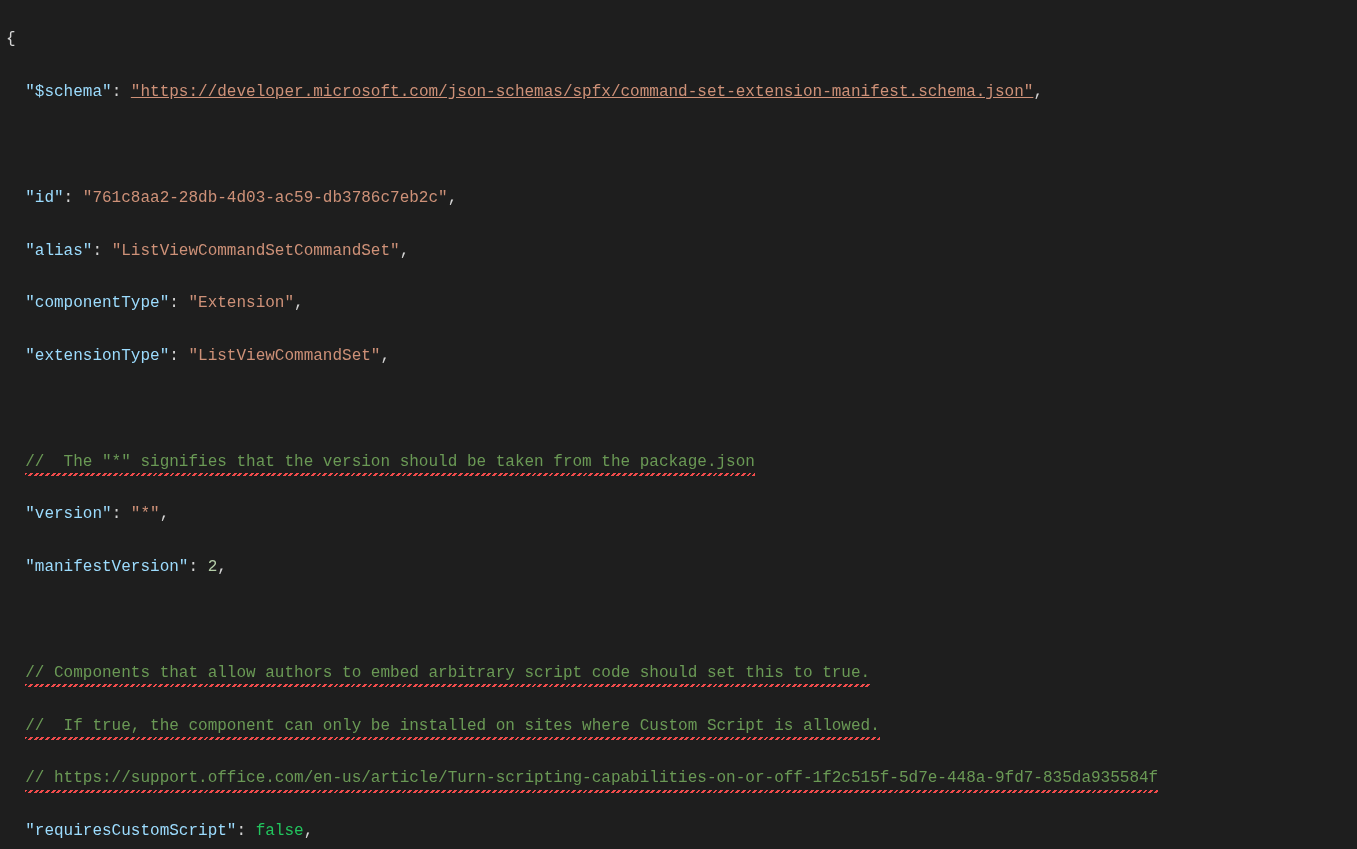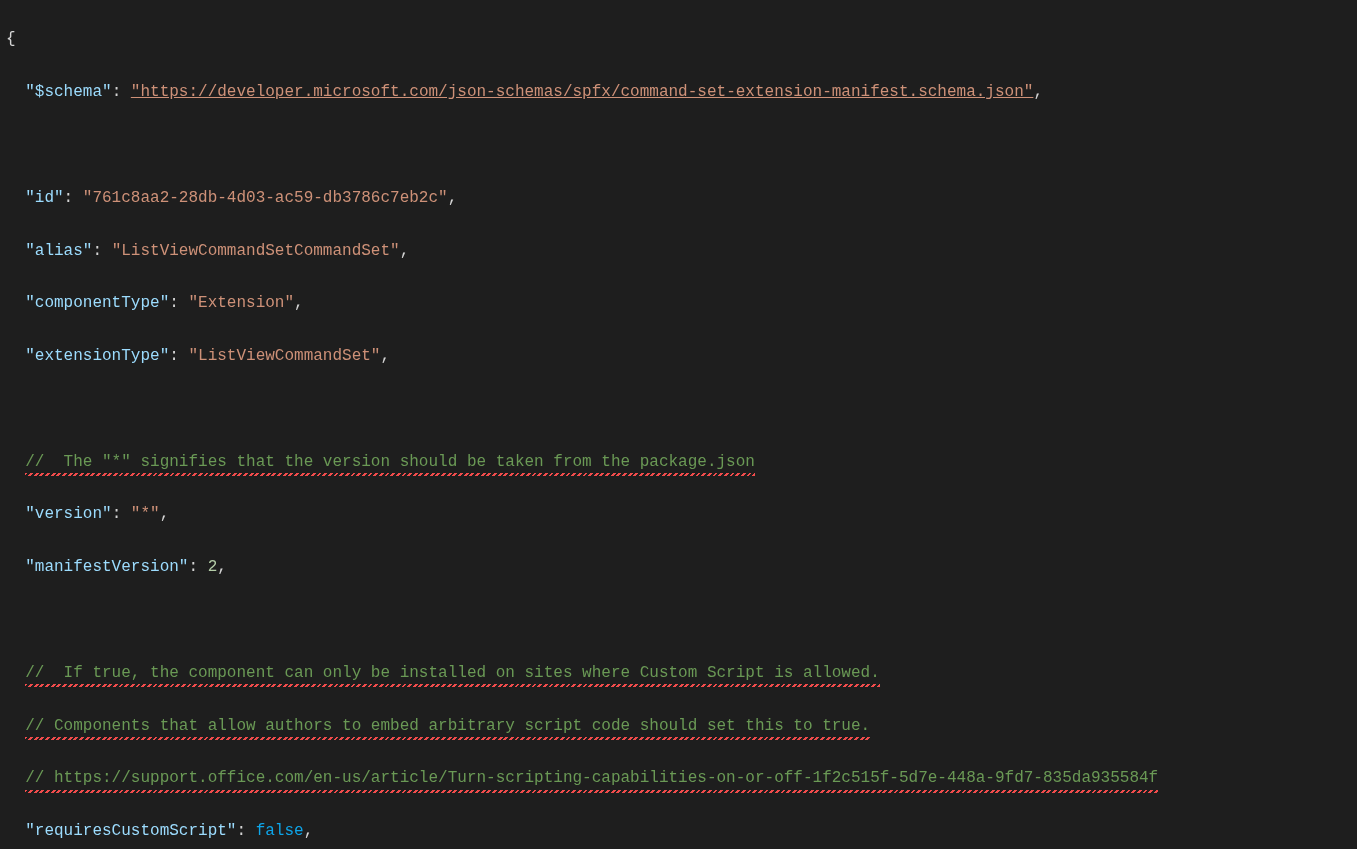--- a/index.html
+++ b/index.html
@@ -1,21 +1,21 @@
 <!DOCTYPE html>
 <html><head>
 <meta charset="utf-8">
 <style>
   html,body{margin:0;padding:0;background:#1e1e1e;color:#d4d4d4;font-family:Consolas,"Courier New",monospace;font-size:16px;line-height:1.65;}
   .editor{padding:0 0 30px 0;white-space:pre;position:relative;}
   .line{padding:0 6px;position:relative;}
   .t-key{color:#9cdcfe;}
   .t-str{color:#ce9178;}
   .t-num{color:#b5cea8;}
-  .t-kw{color:#0ea5e9;}
+  .t-kw{color:#22c55e;}
   .t-pn{color:#d4d4d4;}
   .t-cm{color:#6a9955;}
   .link{text-decoration:underline;text-decoration-color:#ce9178;}
   .err{position:relative;display:inline-block;}
   .err::after{content:"";position:absolute;left:0;right:0;bottom:-1px;height:3px;
     background:repeating-linear-gradient(135deg,#f14c4c 0,#f14c4c 2px,transparent 2px,transparent 4px);}
 </style>
 </head>
 <body>
 
@@ -25,22 +25,22 @@
 <div class="line"> </div>
 <div class="line">  <span class="t-key">"id"</span><span class="t-pn">: </span><span class="t-str">"761c8aa2-28db-4d03-ac59-db3786c7eb2c"</span><span class="t-pn">,</span></div>
 <div class="line">  <span class="t-key">"alias"</span><span class="t-pn">: </span><span class="t-str">"ListViewCommandSetCommandSet"</span><span class="t-pn">,</span></div>
 <div class="line">  <span class="t-key">"componentType"</span><span class="t-pn">: </span><span class="t-str">"Extension"</span><span class="t-pn">,</span></div>
 <div class="line">  <span class="t-key">"extensionType"</span><span class="t-pn">: </span><span class="t-str">"ListViewCommandSet"</span><span class="t-pn">,</span></div>
 <div class="line"> </div>
 <div class="line">  <span class="t-cm err">//  The "*" signifies that the version should be taken from the package.json</span></div>
 <div class="line">  <span class="t-key">"version"</span><span class="t-pn">: </span><span class="t-str">"*"</span><span class="t-pn">,</span></div>
 <div class="line">  <span class="t-key">"manifestVersion"</span><span class="t-pn">: </span><span class="t-num">2</span><span class="t-pn">,</span></div>
 <div class="line"> </div>
+<div class="line">  <span class="t-cm err">// Components that allow authors to embed arbitrary script code should set this to true.</span></div>
 <div class="line">  <span class="t-cm err">//  If true, the component can only be installed on sites where Custom Script is allowed.</span></div>
-<div class="line">  <span class="t-cm err">// Components that allow authors to embed arbitrary script code should set this to true.</span></div>
 <div class="line">  <span class="t-cm err">// https://support.office.com/en-us/article/Turn-scripting-capabilities-on-or-off-1f2c515f-5d7e-448a-9fd7-835da935584f</span></div>
 <div class="line">  <span class="t-key">"requiresCustomScript"</span><span class="t-pn">: </span><span class="t-kw">false</span><span class="t-pn">,</span></div>
 
 
 
 
 
 
 
 

